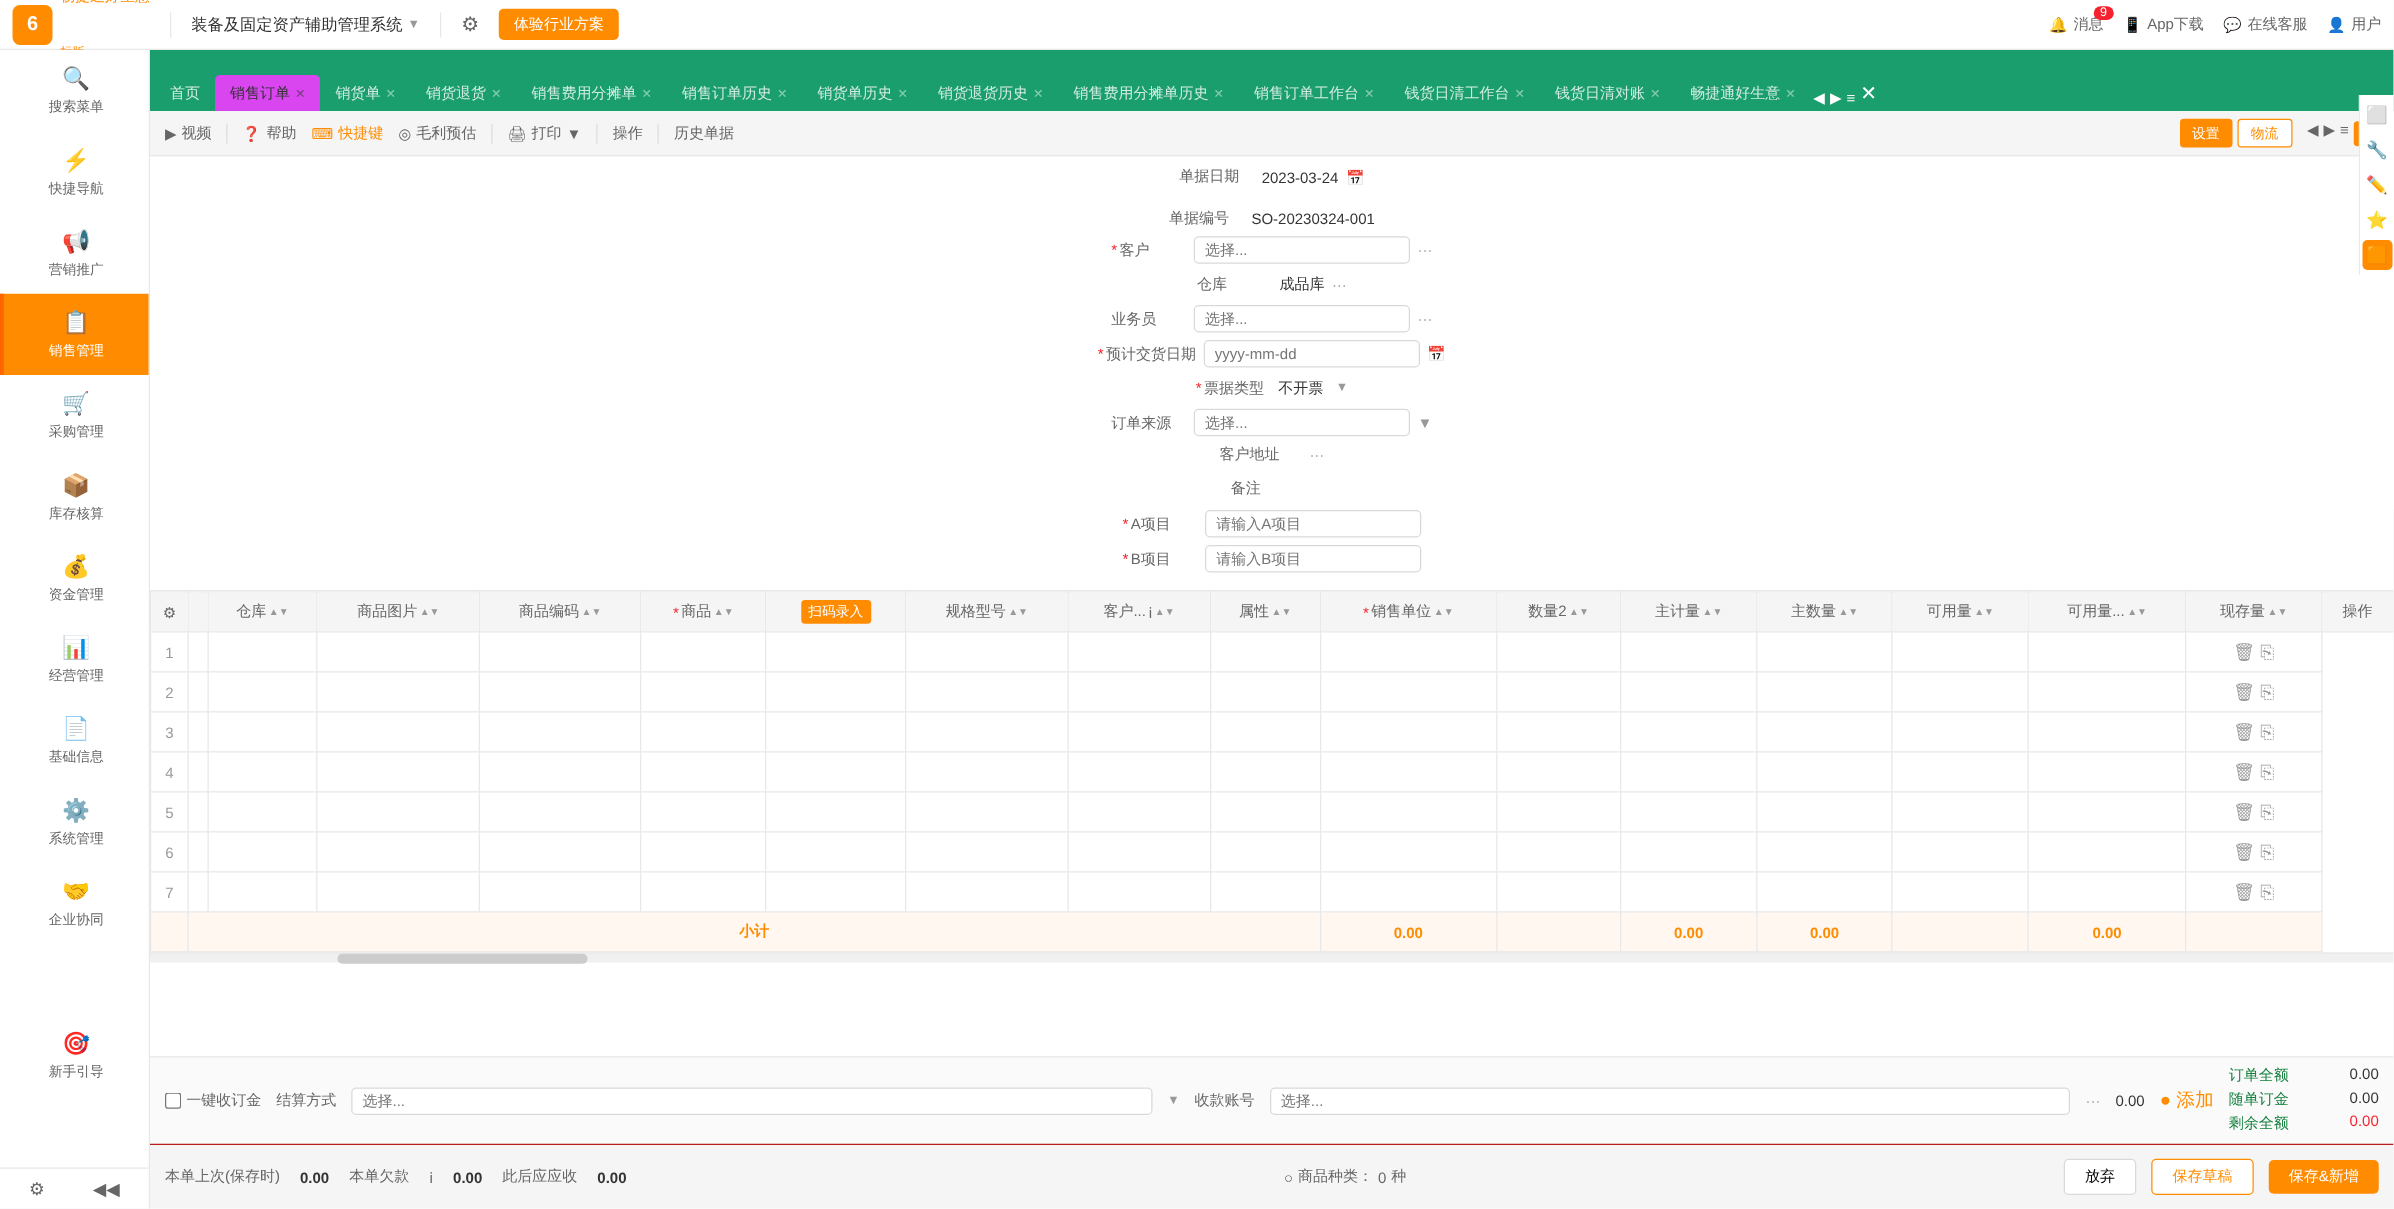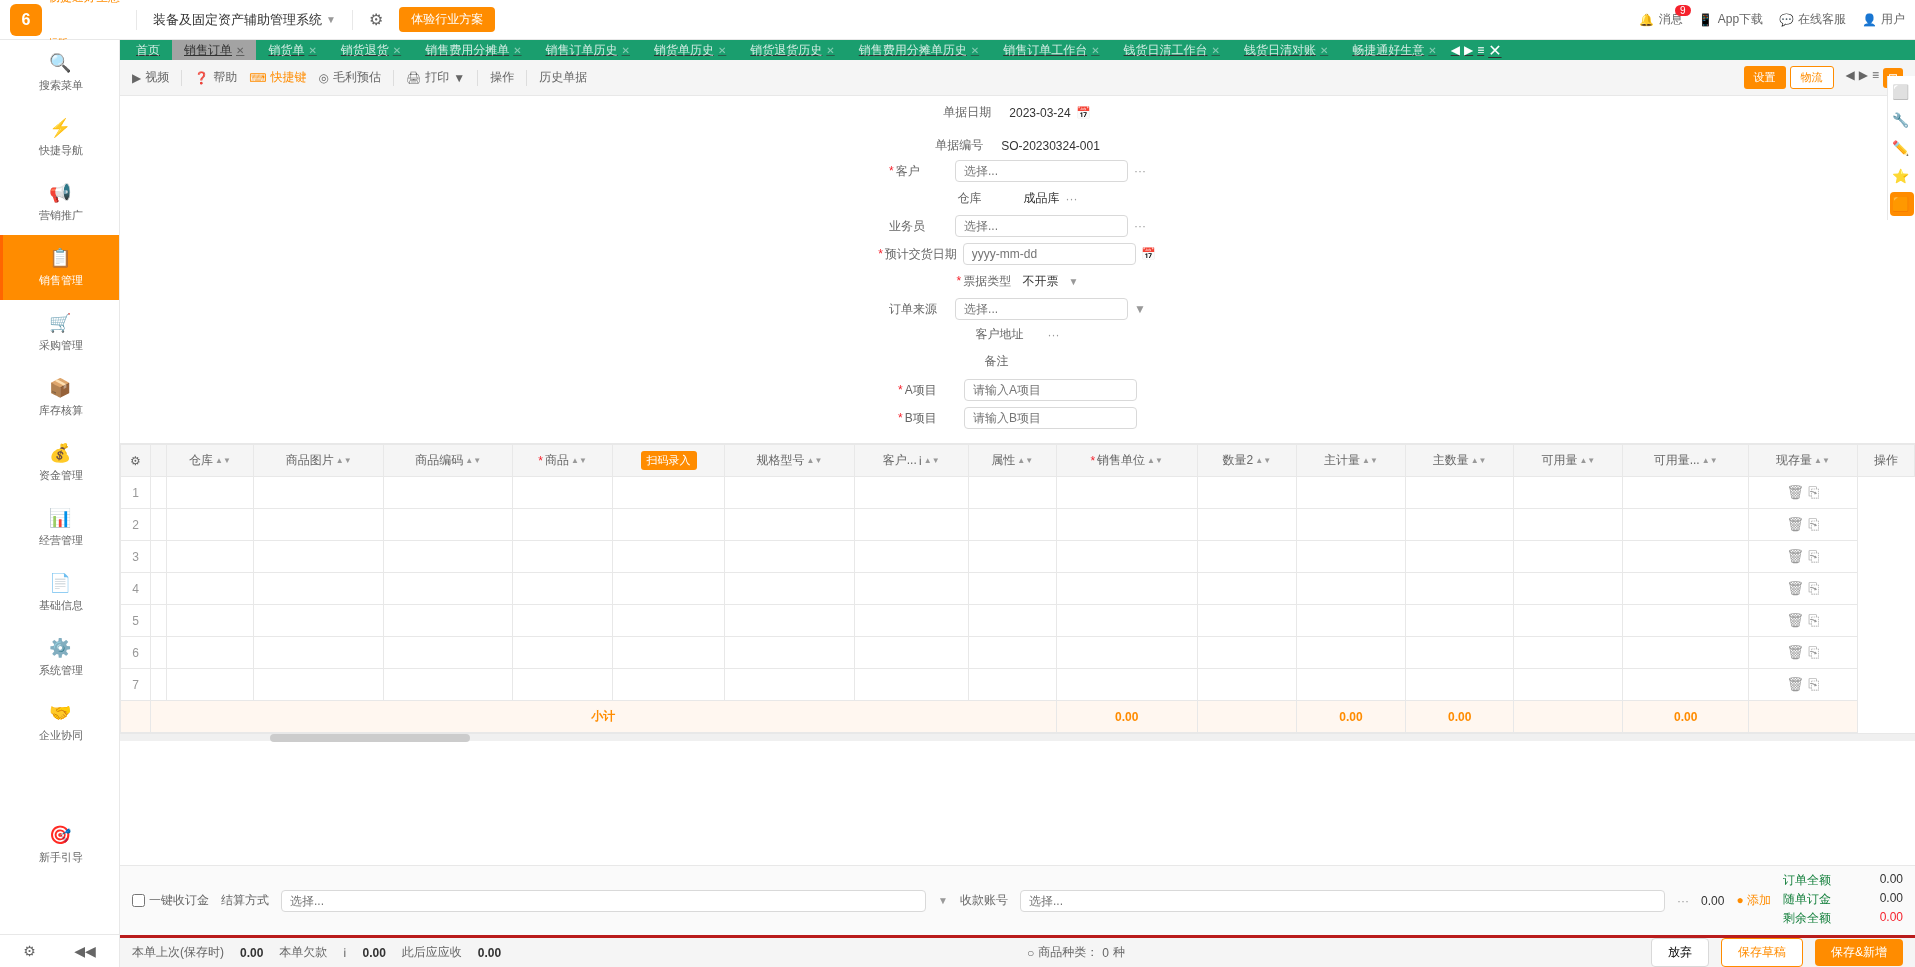--- a/index.html
+++ b/index.html
@@ -22,23 +22,23 @@
     .sidebar { width: 120px; background: #fff; border-right: 1px solid #e8e8e8; display: flex; flex-direction: column; overflow-y: auto; }
     .sidebar-item { display: flex; flex-direction: column; align-items: center; padding: 12px 4px; cursor: pointer; color: #666; font-size: 11px; gap: 4px; border-left: 3px solid transparent; }
     .sidebar-item.active { background: #ff8c00; color: white; border-left-color: #ff6600; }
     .sidebar-item .icon { font-size: 18px; }
     .sidebar-bottom { margin-top: auto; }
     
     
     .main { flex: 1; display: flex; flex-direction: column; overflow: hidden; }
     
     
-    .tab-bar { height: 20px; background: #1a9e6e; display: flex; align-items: center; padding: 0 4px; overflow: hidden; text-decoration: underline; }
+    .tab-bar { height: 49px; background: #1a9e6e; display: flex; align-items: flex-end; padding: 0 4px; overflow: hidden; }
     .tab { display: flex; align-items: center; gap: 4px; padding: 6px 12px; color: rgba(255,255,255,0.8); cursor: pointer; font-size: 12px; white-space: nowrap; border-radius: 4px 4px 0 0; }
-    .tab.active { background: #a3a3a3; color: #333; }
+    .tab.active { background: #d946ef; color: #333; }
     .tab .close-x { opacity: 0.6; font-size: 10px; }
     
     
     .content-area { flex: 1; background: #fff; overflow: hidden; display: flex; flex-direction: column; }
     
     
     .toolbar { height: 36px; background: #f5f5f5; border-bottom: 1px solid #e8e8e8; display: flex; align-items: center; padding: 0 12px; gap: 12px; font-size: 12px; }
     .toolbar-item { display: flex; align-items: center; gap: 4px; cursor: pointer; color: #666; }
     .toolbar-item.orange { color: #ff8c00; }
     .toolbar-divider { width: 1px; height: 16px; background: #ddd; }
@@ -71,24 +71,24 @@
     .scan-btn { background: #ff8c00; color: white; border: none; padding: 2px 6px; border-radius: 3px; cursor: pointer; font-size: 11px; }
     .subtotal-row td { background: #fff7f0; font-weight: bold; }
     .subtotal-label { color: #ff8c00; text-align: left; padding-left: 8px; }
     .subtotal-value { color: #ff8c00; }
     .col-action { display: flex; gap: 4px; justify-content: center; }
     .action-icon { color: #999; cursor: pointer; font-size: 14px; }
     
     
     .bottom-area { border-top: 1px solid #e8e8e8; padding: 6px 12px; display: flex; align-items: center; gap: 12px; background: #fafafa; }
     .checkbox-label { display: flex; align-items: center; gap: 4px; font-size: 12px; color: #666; cursor: pointer; }
-    .add-btn { color: #ff8c00; cursor: pointer; font-size: 12px; }
-    
-    
-    .footer { height: 32px; background: #f5f5f5; border-top: 3px solid #b91c1c; display: flex; align-items: center; justify-content: space-between; padding: 0 12px; font-size: 12px; color: #666; }
+    .add-btn { color: #ff8c00; cursor: pointer; font-size: 15px; }
+    
+    
+    .footer { height: 52px; background: #f5f5f5; border-top: 1px solid #b91c1c; display: flex; align-items: center; justify-content: space-between; padding: 0 12px; font-size: 12px; color: #666; }
     .footer-right { display: flex; align-items: center; gap: 12px; }
     .discard-btn { border: 1px solid #d9d9d9; background: white; padding: 5px 16px; border-radius: 4px; cursor: pointer; font-size: 12px; color: #000000; }
     .save-draft-btn { border: 1px solid #ff8c00; background: white; color: #ff8c00; padding: 5px 16px; border-radius: 4px; cursor: pointer; font-size: 12px; }
     .save-new-btn { background: #ff8c00; color: white; padding: 5px 16px; border-radius: 4px; border: none; cursor: pointer; font-size: 12px; }
     .summary-row { display: flex; justify-content: flex-end; gap: 12px; margin-bottom: 2px; }
     .summary-label { color: #15803d; }
     .summary-value { color: #333; min-width: 60px; text-align: right; }
     .summary-value.red { color: #f5222d; }
     
     .scrollbar-area { height: 8px; background: #f0f0f0; border-top: 1px solid #e8e8e8; }

